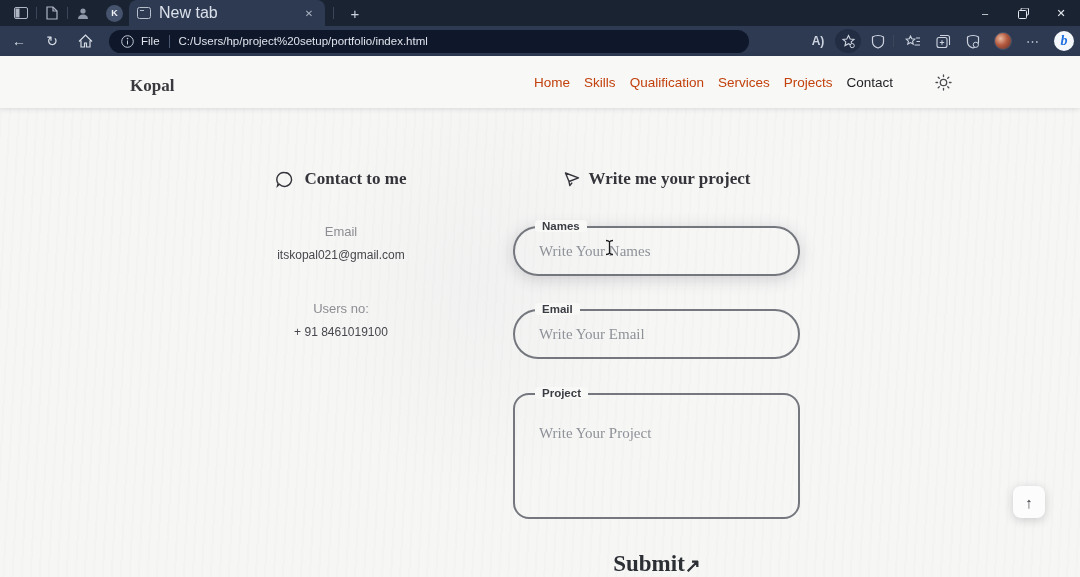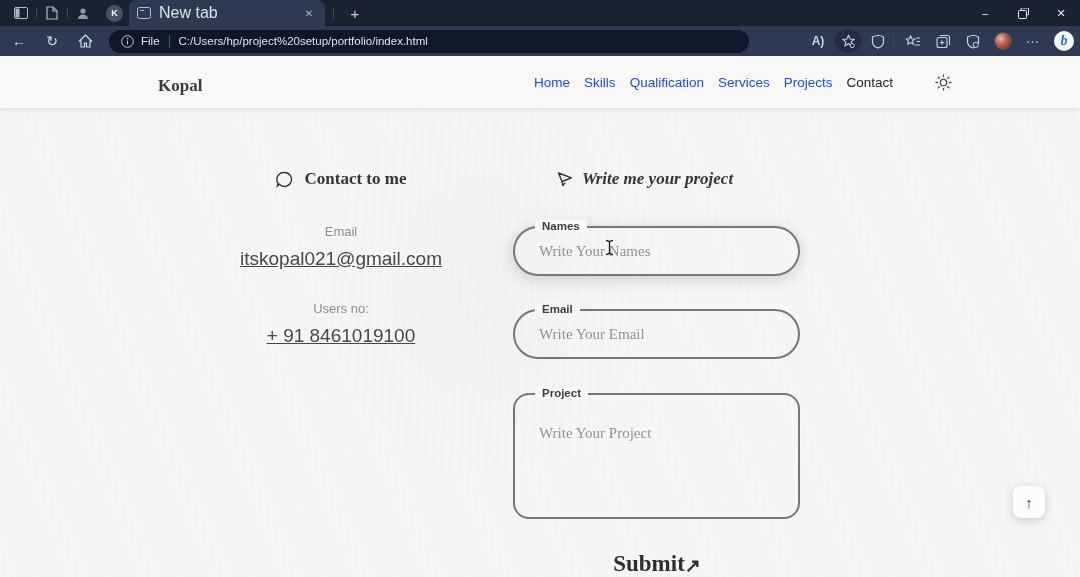--- a/index.html
+++ b/index.html
@@ -30,40 +30,40 @@
   .tb-right { position:absolute; right:6px; top:0; height:30px; display:flex; align-items:center; color:#ccd3df; }
   .tb-icon { width:26px; height:24px; display:flex; align-items:center; justify-content:center; margin-left:4px; position:relative; }
   .pill-bg { background:#222d44; border-radius:50%; }
   .read-aloud { font-size:12px; font-weight:bold; color:#ccd3df; }
   .avatar-photo { width:18px; height:18px; border-radius:50%; background:radial-gradient(circle at 35% 35%, #e8b9a0 0%, #b55a3f 45%, #5e2f28 100%); border:1px solid #46536c; }
   .copilot { width:20px; height:20px; border-radius:50%; background:#f4f7fb; display:flex; align-items:center; justify-content:center; font-family:"Liberation Serif", serif; font-weight:bold; font-style:italic; color:#1f6fe0; font-size:14px; margin-left:8px; }
   .overflow-dots { font-size:13px; letter-spacing:1px; }
 
   
   .site-nav { position:absolute; left:0; top:56px; width:1080px; height:52px; background:#f8f8f7; box-shadow:0 1px 5px rgba(40,40,50,0.14); z-index:5; }
-  .brand { position:absolute; left:130px; top:0; height:60px; display:flex; align-items:center; font-family:"Liberation Serif", serif; font-weight:bold; font-size:17px; color:#3a3a3e;margin-left:28px; }
+  .brand { position:absolute; left:130px; top:0; height:60px; display:flex; align-items:center; font-family:"Liberation Serif", serif; font-weight:bold; font-size:17px; color:#3a3a3e; }
   .nav-links { position:absolute; right:128px; top:0; height:52px; display:flex; align-items:center; gap:14px; }
-  .nav-link { font-size:13.5px; color:#1d4ed8; cursor:pointer; }
+  .nav-link { font-size:13.5px; color:#c2410c; cursor:pointer; }
   .nav-link.active { color:#1e1e22; }
   .theme-toggle { margin-left:28px; color:#4c4c52; display:flex; align-items:center; }
 
   
   .page { position:absolute; left:0; top:108px; width:1080px; height:469px; overflow:hidden;
     background:
       repeating-linear-gradient(93deg, rgba(130,130,140,0.022) 0 2px, rgba(0,0,0,0) 2px 9px),
       radial-gradient(240px 300px at 480px 180px, rgba(150,150,160,0.05), rgba(0,0,0,0) 70%),
       #f6f6f5;
   }
   .sec-heading { position:absolute; width:320px; display:flex; align-items:center; justify-content:center; gap:9px; font-family:"Liberation Serif", serif; font-weight:bold; font-size:17px; color:#34343a; }
   .h-left { left:181px; top:61px;gap:12px; }
-  .h-right { left:485px; top:61px;font-style:italic; }
+  .h-right { left:497px; top:61px; }
 
   .info-line { position:absolute; left:221px; width:240px; text-align:center; }
   .muted { font-size:13px; color:#8d8d93; }
-  .strong-line { font-size:19px; color:#47474d;text-decoration:underline; }
+  .strong-line { font-size:12px; color:#47474d; }
 
   .field { position:absolute; left:513px; width:287px; border:2px solid #74777d; border-radius:26px; background:transparent; }
   .field-label { position:absolute; top:-8px; left:20px; background:#f8f8f7; padding:0 7px; font-size:11.5px; font-weight:bold; color:#3a3d43; border-radius:4px; }
   .field input, .field textarea { width:100%; height:100%; border:none; outline:none; background:transparent; font-family:"Liberation Serif", serif; font-size:15px; color:#3c3c42; padding:0 24px; border-radius:26px; resize:none; }
   .field textarea { padding-top:28px; line-height:1.4; }
   .field input::placeholder, .field textarea::placeholder { color:#8e9298; opacity:1; }
   .f-names { top:118px; height:50px; box-shadow:0 3px 16px rgba(70,70,85,0.22); }
   .f-email { top:201px; height:50px; }
   .f-project { top:285px; height:126px; border-radius:16px; }
   .f-project textarea { border-radius:24px; }

